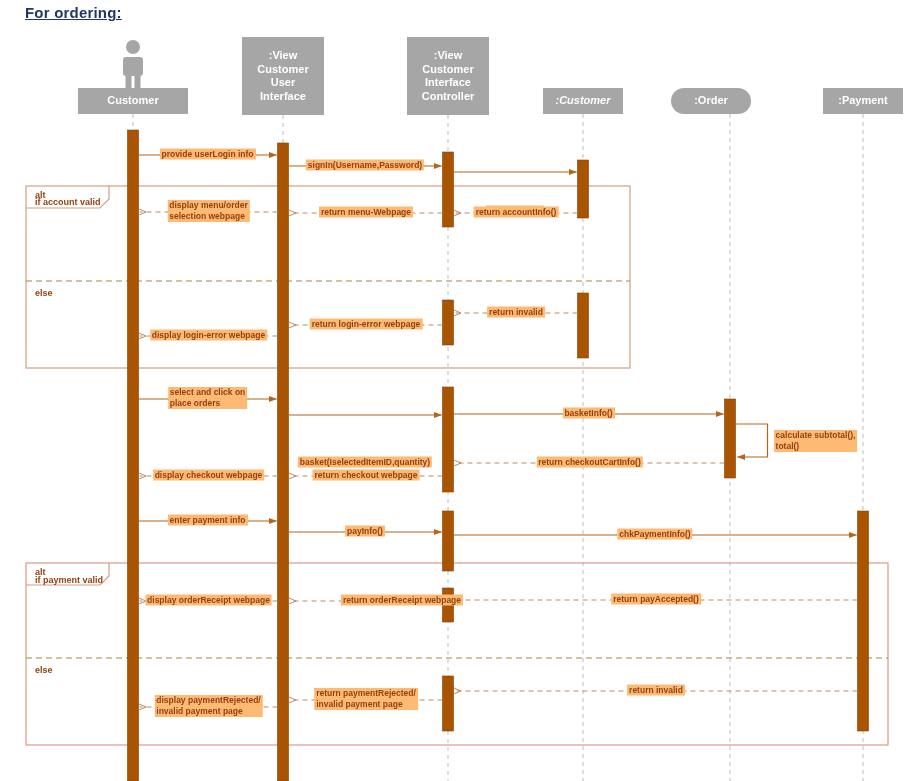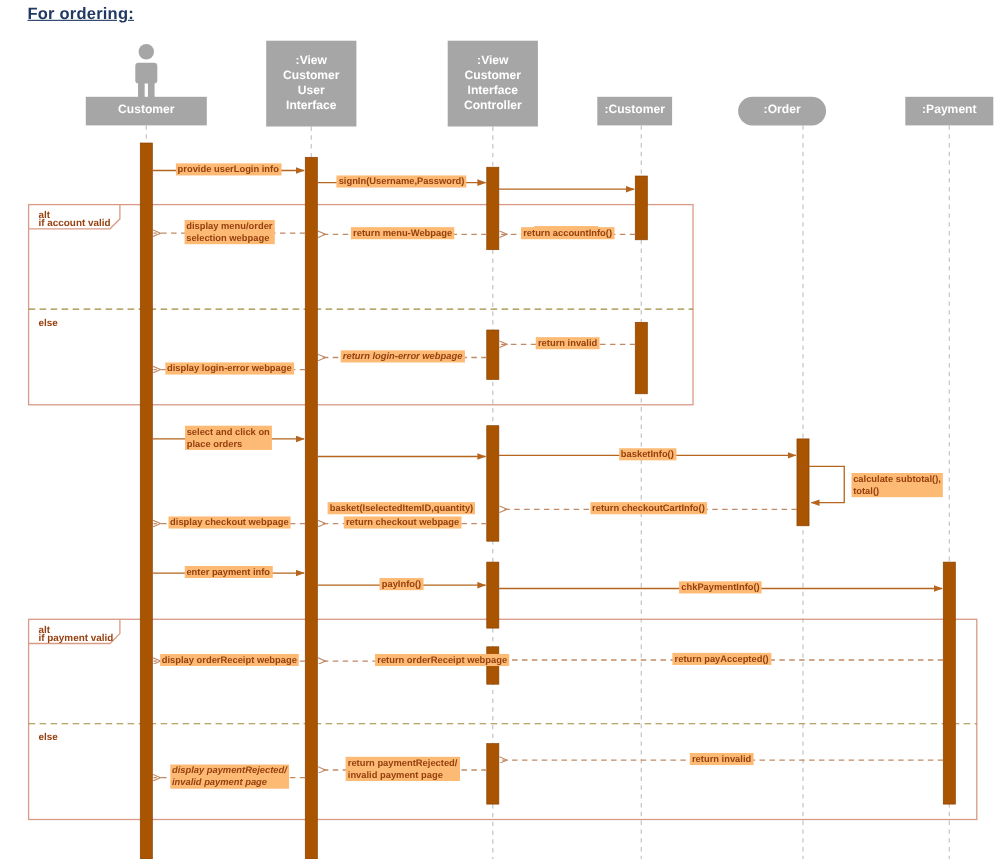--- a/index.html
+++ b/index.html
@@ -117,54 +117,54 @@
       </svg>
       <div class="actorbox" style="left: 78px; top: 88px; width: 110px; height: 26px;">Customer</div>
       <div class="actorbox" style="left: 242px; top: 37px; width: 82px; height: 78px;">:View
 Customer
 User
 Interface</div>
       <div class="actorbox" style="left: 407px; top: 37px; width: 82px; height: 78px;">:View
 Customer
 Interface
 Controller</div>
-      <div class="actorbox" style="left: 543px; top: 88px; width: 68px; height: 26px;">:Customer</div>
+      <div class="actorbox" style="left: 543px; top: 88px; width: 80px; height: 26px; font-style: italic;">:Customer</div>
       <div class="actorbox" style="left: 671px; top: 88px; width: 80px; height: 26px; border-radius: 13px;">:Order</div>
       <div class="actorbox" style="left: 823px; top: 88px; width: 80px; height: 26px;">:Payment</div>
     </div>
   <div id="labels">
       <div class="lbl" style="left: 207.5px; top: 154px;">provide userLogin info</div>
       <div class="lbl" style="left: 365px; top: 165px;">signIn(Username,Password)</div>
       <div class="lbl" style="left: 515px; top: 171px; margin-top: 40px;">chkAccount()</div>
       <div class="lbl" style="left: 516px; top: 212px;">return accountInfo()</div>
       <div class="lbl" style="left: 366px; top: 212px;">return menu-Webpage</div>
       <div class="lbl" style="left: 208.5px; top: 211px;">display menu/order
 selection webpage</div>
       <div class="lbl" style="left: 516px; top: 312px;">return invalid</div>
-      <div class="lbl" style="left: 366px; top: 324px; font-style: italic;">return login-error webpage</div>
+      <div class="lbl" style="left: 366px; top: 324px;">return login-error webpage</div>
       <div class="lbl" style="left: 208.5px; top: 335px;">display login-error webpage</div>
       <div class="lbl" style="left: 207.5px; top: 398px;">select and click on
 place orders</div>
       <div class="lbl" style="left: 365px; top: 414px; margin-top: 48px;">basket(IselectedItemID,quantity)</div>
       <div class="lbl" style="left: 588.5px; top: 413px;">basketInfo()</div>
       <div class="lbl" style="left: 815.5px; top: 440.5px;">calculate subtotal(),
 total()</div>
       <div class="lbl" style="left: 589.5px; top: 462px;">return checkoutCartInfo()</div>
       <div class="lbl" style="left: 366px; top: 475px;">return checkout webpage</div>
       <div class="lbl" style="left: 208.5px; top: 475px;">display checkout webpage</div>
       <div class="lbl" style="left: 207.5px; top: 520px;">enter payment info</div>
       <div class="lbl" style="left: 365px; top: 531px;">payInfo()</div>
       <div class="lbl" style="left: 655px; top: 534px;">chkPaymentInfo()</div>
       <div class="lbl" style="left: 656px; top: 599px;">return payAccepted()</div>
       <div class="lbl" style="left: 366px; top: 600px; margin-left: 36px;">return orderReceipt webpage</div>
       <div class="lbl" style="left: 208.5px; top: 600px;">display orderReceipt webpage</div>
       <div class="lbl" style="left: 656px; top: 690px;">return invalid</div>
       <div class="lbl" style="left: 366px; top: 699px;">return paymentRejected/
 invalid payment page</div>
-      <div class="lbl" style="left: 208.5px; top: 706px; font-style: italic;">display paymentRejected/
+      <div class="lbl" style="left: 208.5px; top: 706px;">display paymentRejected/
 invalid payment page</div>
     </div>
   <div id="frags">
       <div class="altkw" style="left: 35px; top: 190px;">alt</div>
       <div class="altkw" style="left: 35px; top: 197px; text-align: center;">if account valid</div>
       <div class="altkw" style="left: 35px; top: 288px;">else</div>
       <div class="altkw" style="left: 35px; top: 567px;">alt</div>
       <div class="altkw" style="left: 35px; top: 575px;">if payment valid</div>
       <div class="altkw" style="left: 35px; top: 665px;">else</div>
     </div>

